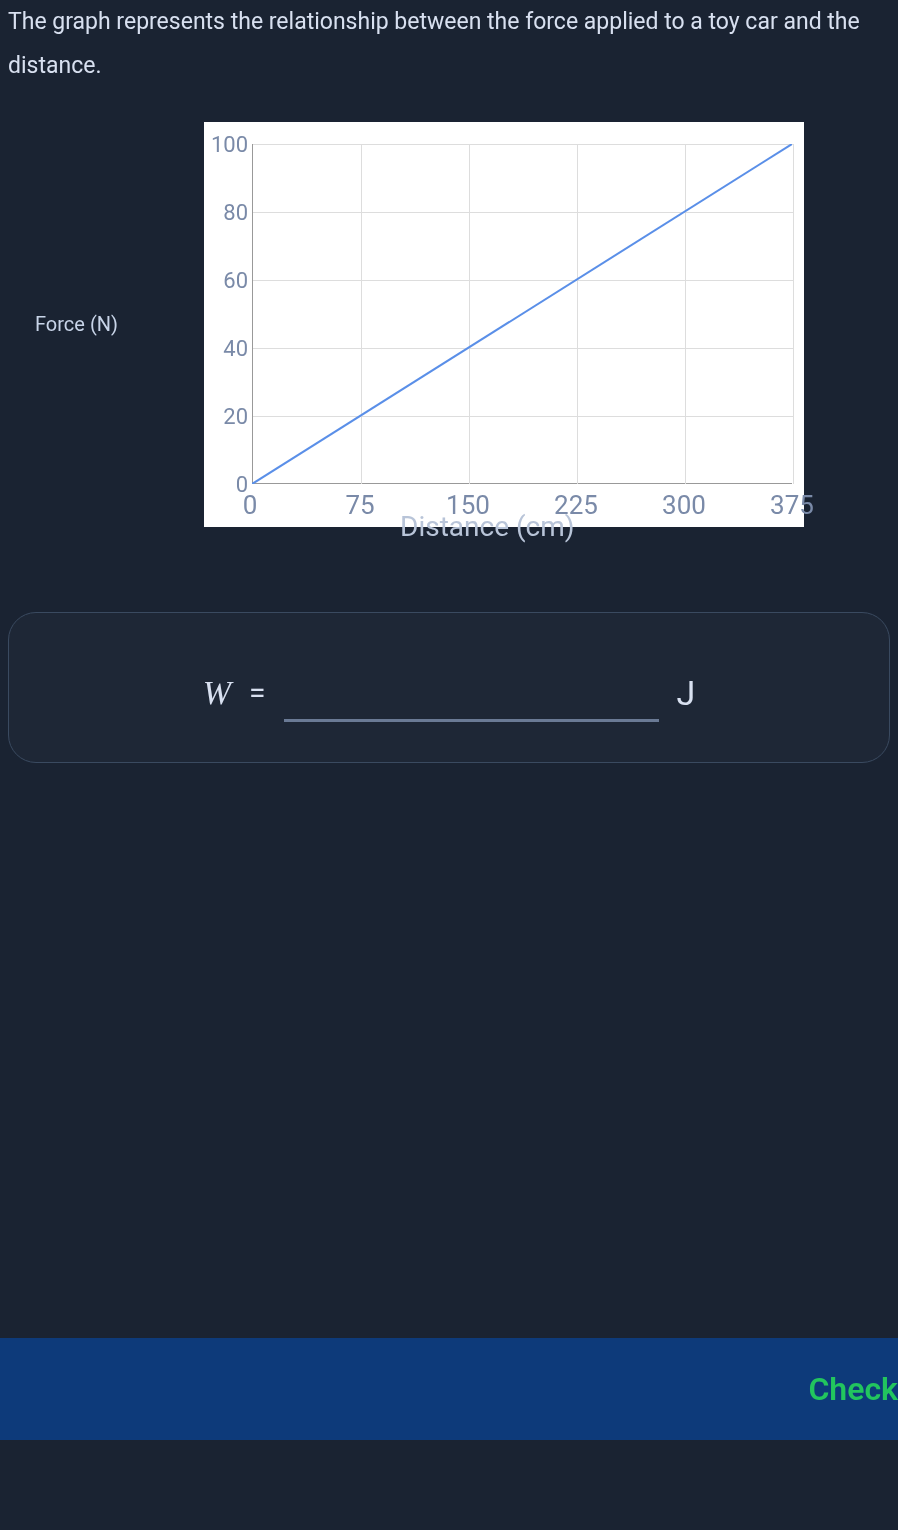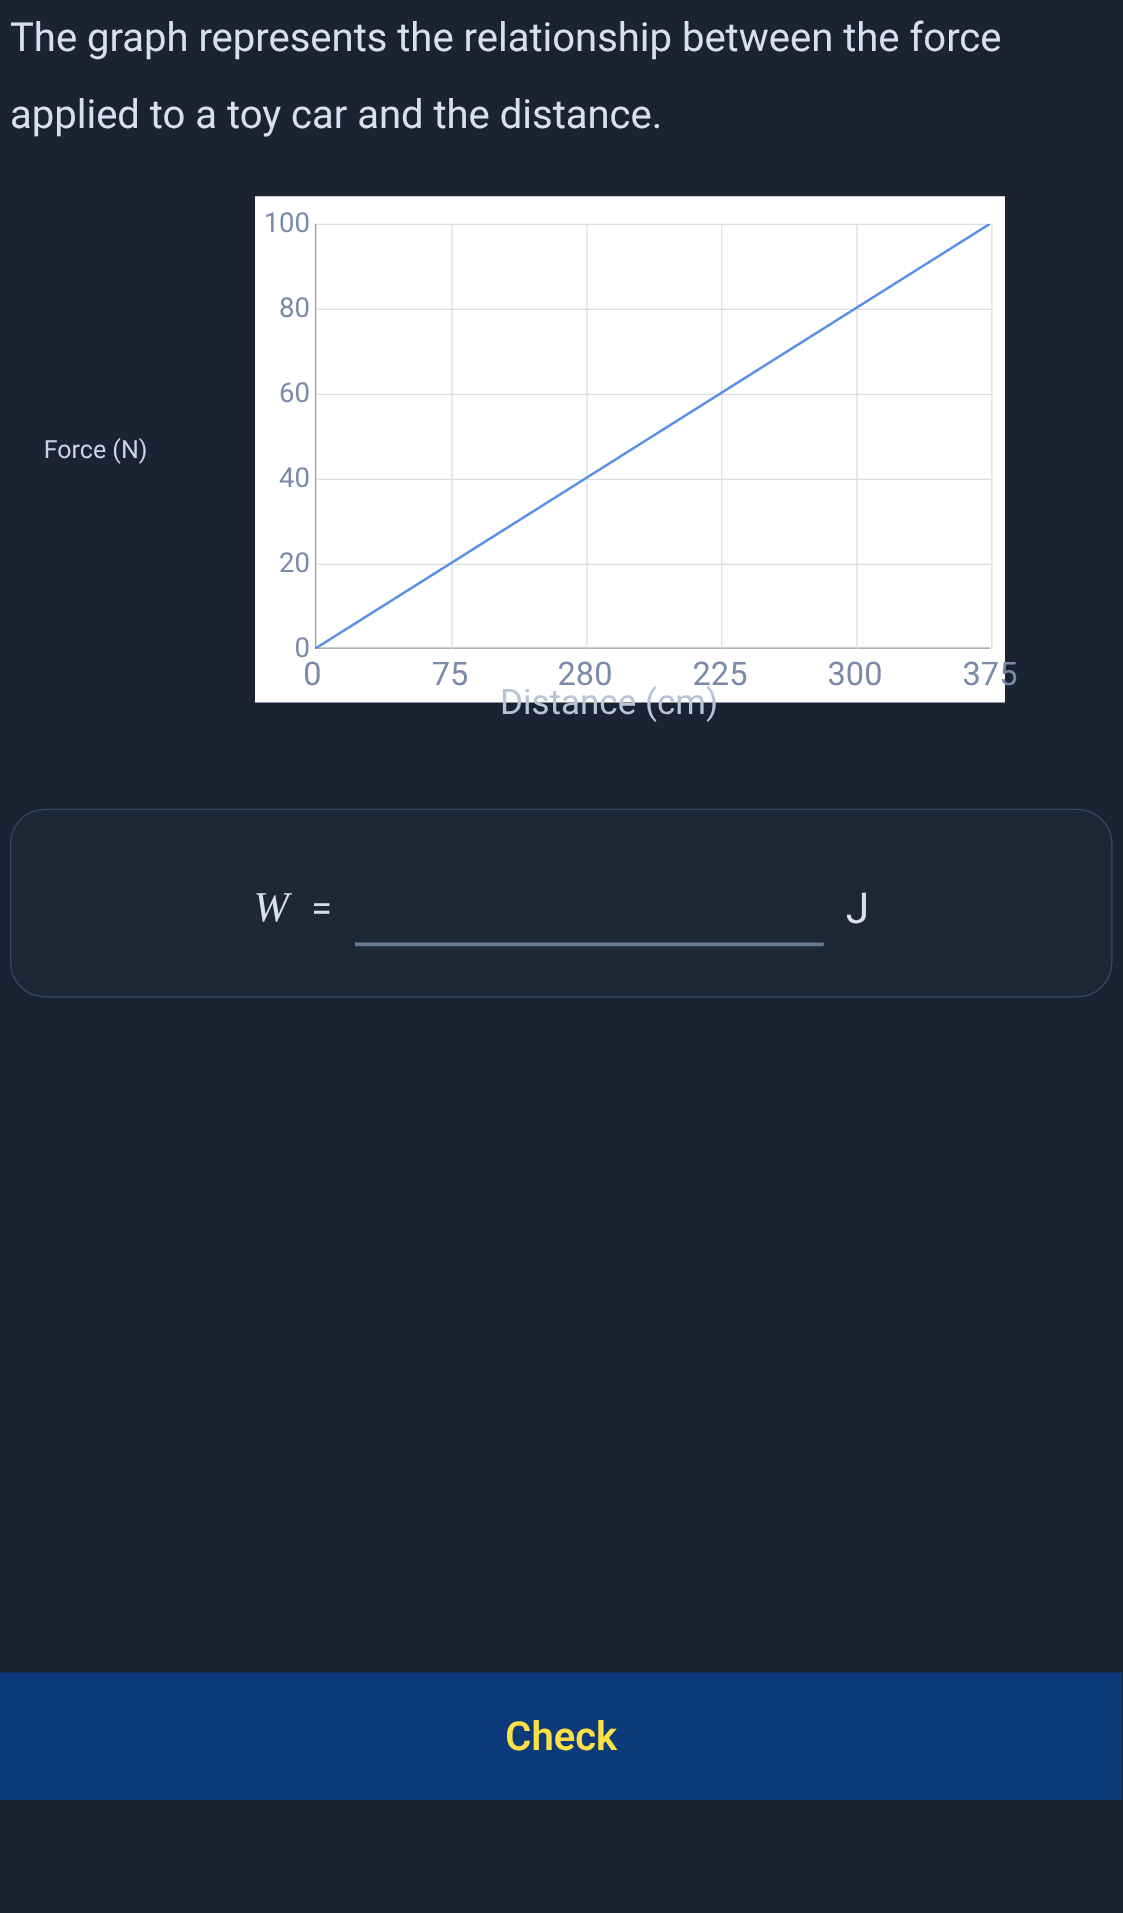--- a/index.html
+++ b/index.html
@@ -7,21 +7,21 @@
     width: 898px;
     height: 1530px;
     background: #1a2332;
     color: #c8d4e8;
     font-family: -apple-system, BlinkMacSystemFont, "Segoe UI", Roboto, sans-serif;
     overflow: hidden;
     position: relative;
   }
   .question {
     padding: 0 8px;
-    font-size: 32px;
+    font-size: 23px;
     line-height: 1.9;
     color: #d8e0f0;
   }
   .chart-area {
     margin-top: 35px;
     position: relative;
     height: 440px;
   }
   .y-axis-label {
     position: absolute;
@@ -138,24 +138,24 @@
     align-items: center;
     justify-content: center;
     font-size: 16px;
   }
   .check-bar {
     position: absolute;
     left: 0;
     right: 0;
     bottom: 90px;
     background: #0d3a7a;
-    color: #fde047;
+    color: #22c55e;
     font-size: 32px;
     font-weight: 600;
-    text-align: center;
+    text-align: right;
     padding: 32px 0;
     cursor: pointer;
   }
 </style>
 </head>
 <body>
 
 <div class="question">
   <div>The graph represents the relationship between the force applied to a toy car and the distance.</div>
 </div>
@@ -179,21 +179,21 @@
       <line x1="0" y1="340" x2="540" y2="0" stroke="#5a8fe8" stroke-width="2"></line>
     </svg>
     <div class="y-tick" style="top:22px">100</div>
     <div class="y-tick" style="top:90px">80</div>
     <div class="y-tick" style="top:158px">60</div>
     <div class="y-tick" style="top:226px">40</div>
     <div class="y-tick" style="top:294px">20</div>
     <div class="y-tick" style="top:362px">0</div>
     <div class="x-tick" style="left:46px">0</div>
     <div class="x-tick" style="left:156px">75</div>
-    <div class="x-tick" style="left:264px">280</div>
+    <div class="x-tick" style="left:264px">150</div>
     <div class="x-tick" style="left:372px">225</div>
     <div class="x-tick" style="left:480px">300</div>
     <div class="x-tick" style="left:588px">375</div>
   </div>
   <div class="x-axis-label">Distance (cm)</div>
 </div>
 
 <div class="answer-panel">
   <div class="answer-row">
     <span class="math-var">W</span>

